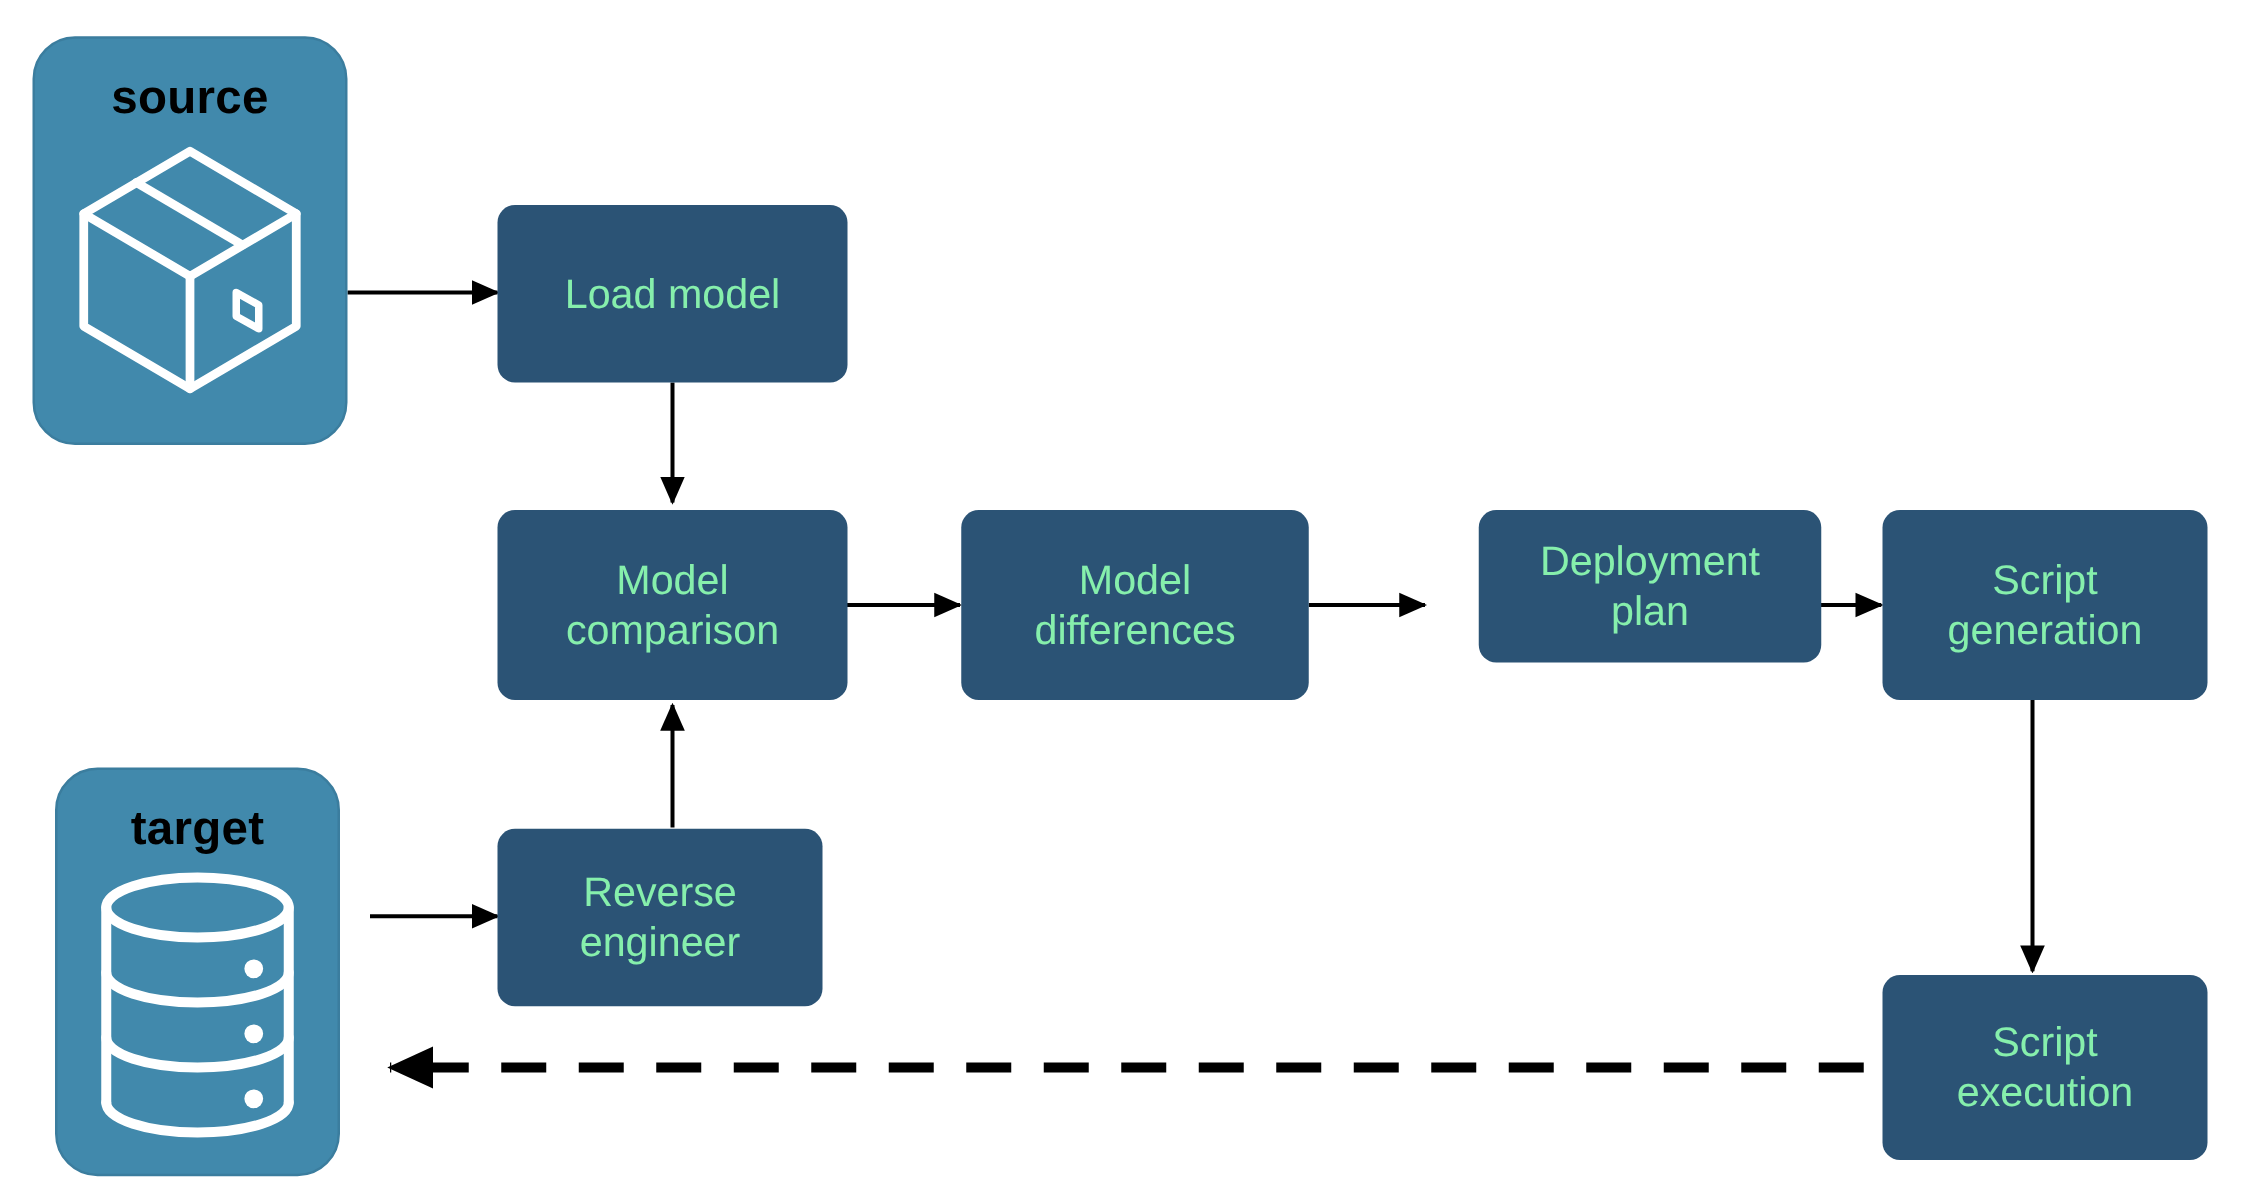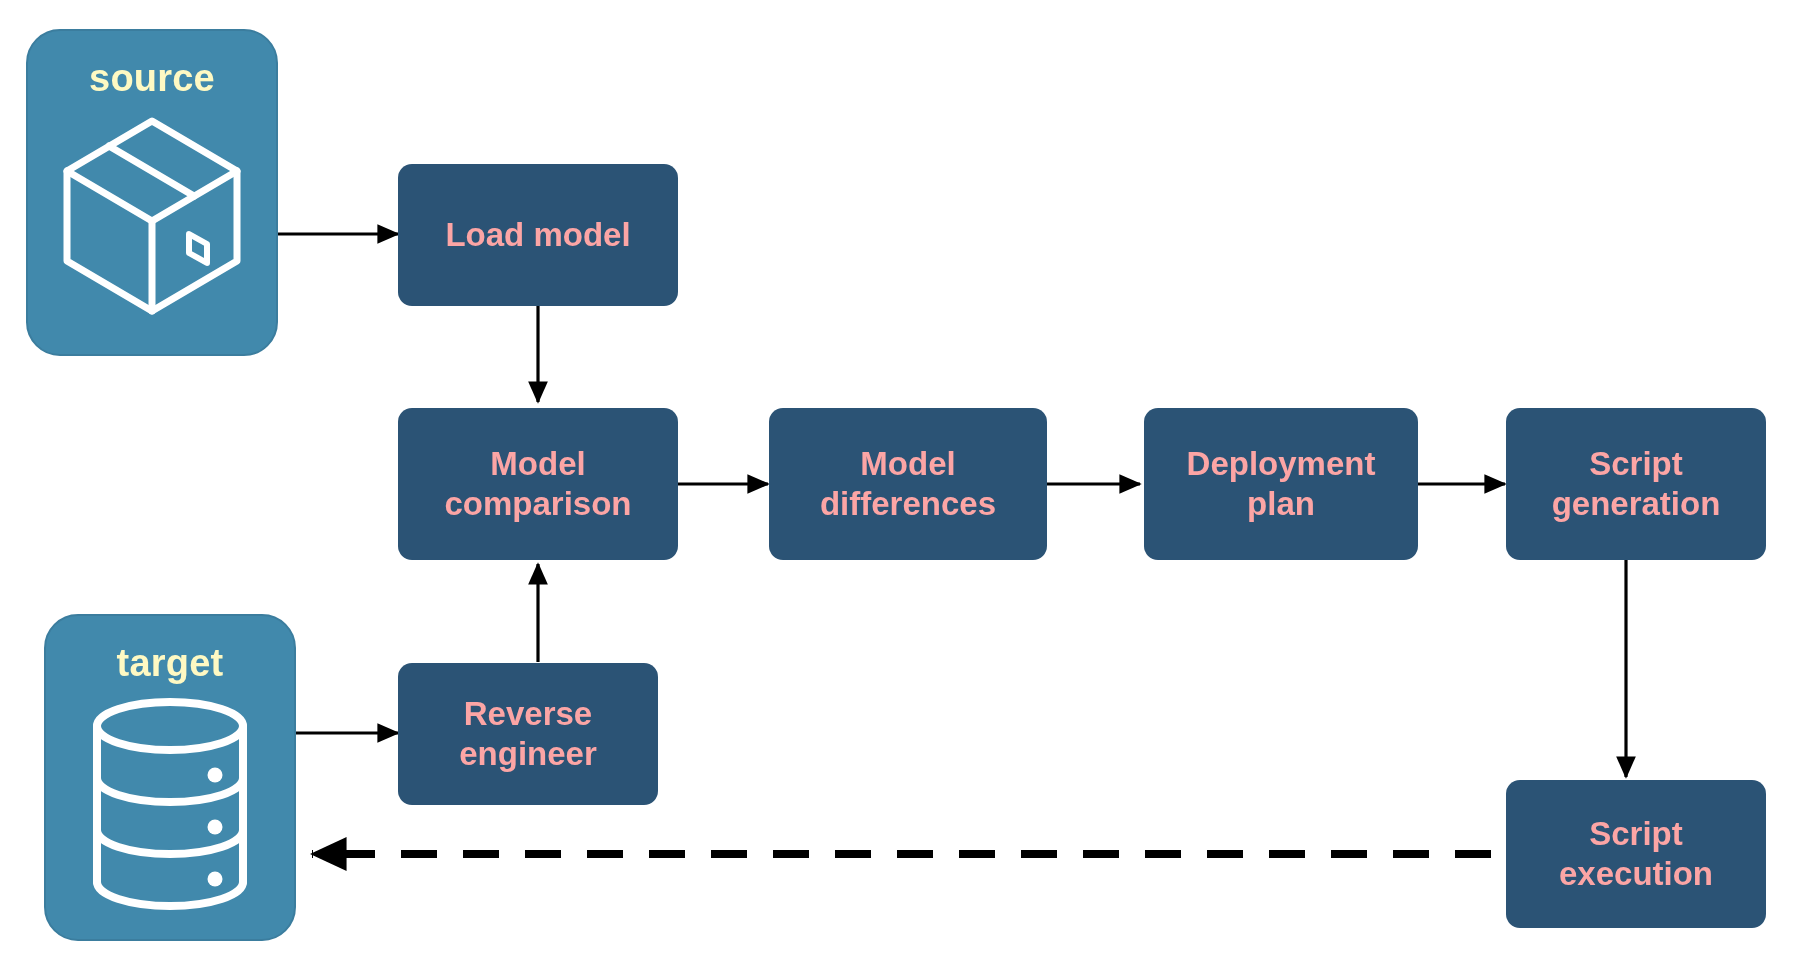--- a/index.html
+++ b/index.html
@@ -30,21 +30,21 @@
     background: #4189AC;
     border: 2px solid #3B7D9E;
     border-radius: 34px;
     box-sizing: border-box;
     display: flex;
     flex-direction: column;
     align-items: center;
     z-index: 3;
   }
   .endpoint-label {
-    color: #fef9c3;
+    color: #000000;
     font-weight: bold;
     font-size: 38px;
     line-height: 1;
     letter-spacing: 0.2px;
     text-align: center;
     white-space: nowrap;
   }
   .endpoint-icon {
     display: block;
   }
@@ -53,27 +53,26 @@
     position: absolute;
     background: #2B5375;
     border-radius: 14px;
     box-sizing: border-box;
     display: flex;
     align-items: center;
     justify-content: center;
     z-index: 3;
   }
   .proc-label {
-    color: #fca5a5;
+    color: #86efac;
     font-size: 33px;
     line-height: 1.22;
     text-align: center;
     white-space: pre-line;
     padding: 0 8px;
-    font-weight: bold;
   }
 </style>
 </head>
 <body>
 
 <div id="canvas">
 
   <svg class="svg-layer" viewBox="0 0 1800 959" width="1800" height="959" xmlns="http://www.w3.org/2000/svg">
     <defs>
       <marker id="arrow" viewBox="0 0 10 10" refX="9.2" refY="5" markerWidth="7" markerHeight="7" orient="auto-start-reverse" markerUnits="strokeWidth">
@@ -113,21 +112,21 @@
         <path d="M 10 60 L 95 110 L 180 60"></path>
         <path d="M 95 110 L 95 200"></path>
 
         <path d="M 52 35 L 137 85"></path>
 
         <path d="M 132 123 L 150 133 L 150 152 L 132 142 Z" stroke-width="6"></path>
       </g>
     </svg>
   </div>
 
-  <div class="endpoint" style="left:44px; top:614px; width:252px; height:327px; padding-top:28px;">
+  <div class="endpoint" style="left:44px; top:614px; width:228px; height:327px; padding-top:28px;">
     <div class="endpoint-label">target</div>
     <svg class="endpoint-icon" width="170" height="216" viewBox="0 0 170 216" xmlns="http://www.w3.org/2000/svg" style="margin-top:14px;">
       <g fill="none" stroke="#ffffff" stroke-width="8" stroke-linejoin="round" stroke-linecap="round">
 
         <path d="M 12 30 L 12 186"></path>
         <path d="M 158 30 L 158 186"></path>
 
         <ellipse cx="85" cy="30" rx="73" ry="24"></ellipse>
 
         <path d="M 12 186 A 73 24 0 0 0 158 186"></path>
@@ -150,21 +149,21 @@
   <div class="proc" style="left:398px; top:408px; width:280px; height:152px;">
     <div class="proc-label">Model
 comparison</div>
   </div>
 
   <div class="proc" style="left:769px; top:408px; width:278px; height:152px;">
     <div class="proc-label">Model
 differences</div>
   </div>
 
-  <div class="proc" style="left:1144px; top:408px; width:274px; height:152px;">
+  <div class="proc" style="left:1183px; top:408px; width:274px; height:122px;">
     <div class="proc-label">Deployment
 plan</div>
   </div>
 
   <div class="proc" style="left:1506px; top:408px; width:260px; height:152px;">
     <div class="proc-label">Script
 generation</div>
   </div>
 
   <div class="proc" style="left:398px; top:663px; width:260px; height:142px;">

